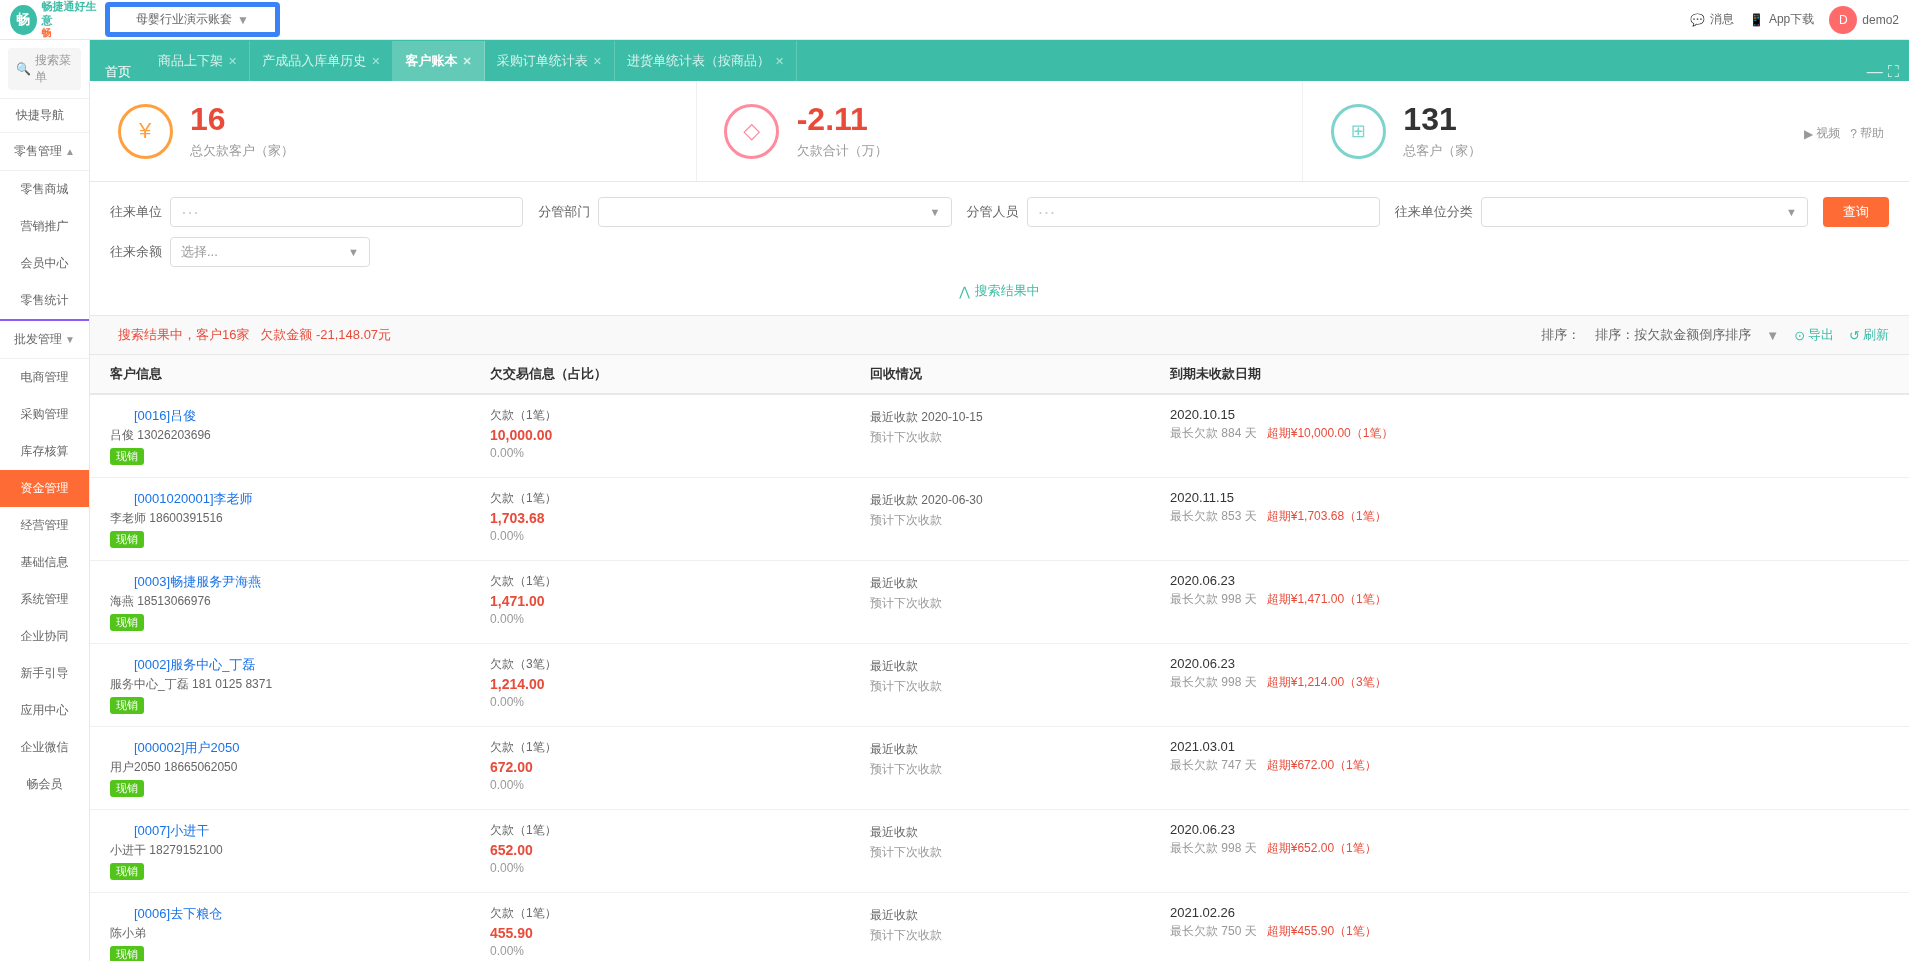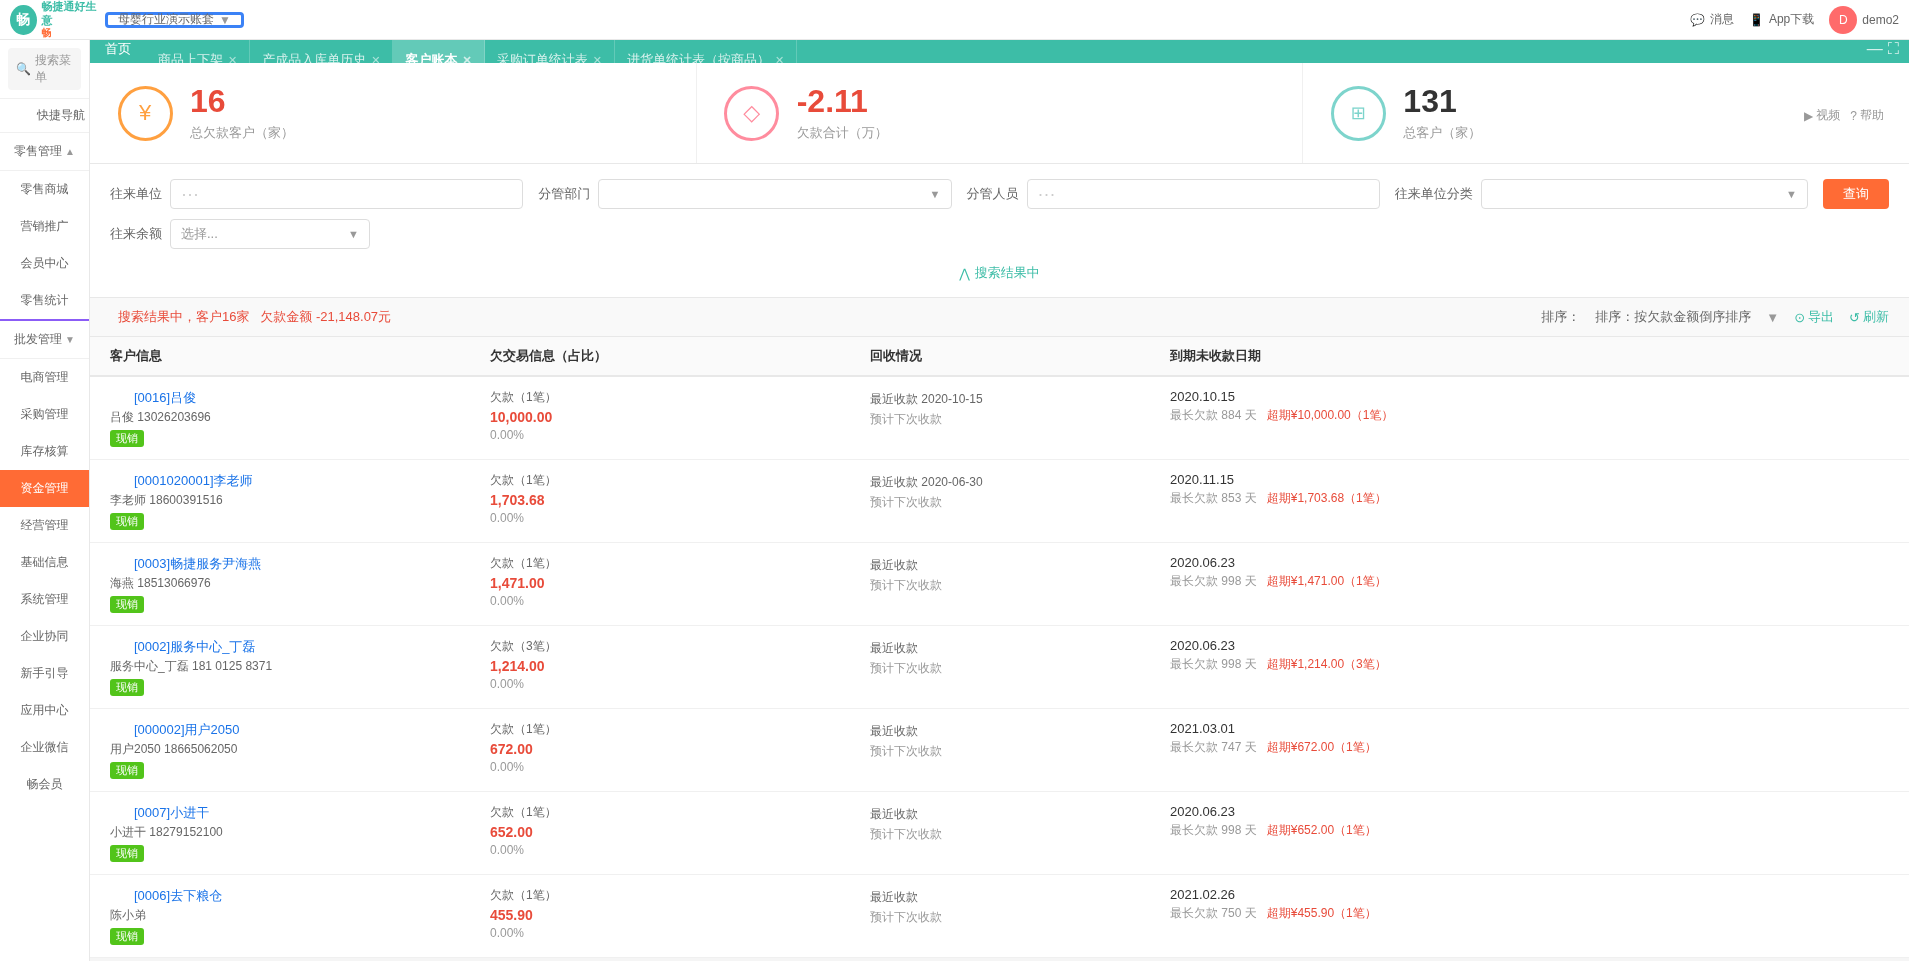--- a/index.html
+++ b/index.html
@@ -4,36 +4,36 @@
   <style>
     * { box-sizing: border-box; margin: 0; padding: 0; }
     body { font-family: 'Microsoft YaHei', sans-serif; font-size: 13px; background: #f5f5f5; color: #333; overflow: hidden; height: 961px; }
 
     
     .app-container { display: flex; flex-direction: column; height: 100%; }
     .top-bar { display: flex; align-items: center; background: #fff; height: 40px; border-bottom: 1px solid #e8e8e8; padding: 0 10px; flex-shrink: 0; }
     .main-area { display: flex; flex: 1; overflow: hidden; }
     .sidebar { width: 90px; background: #fff; border-right: 1px solid #e8e8e8; display: flex; flex-direction: column; flex-shrink: 0; }
     .content-area { flex: 1; display: flex; flex-direction: column; overflow: hidden; }
-    .tab-bar { background: #3dbda7; display: flex; align-items: flex-start; height: 23px; flex-shrink: 0; }
+    .tab-bar { background: #3dbda7; display: flex; align-items: flex-end; height: 41px; flex-shrink: 0; }
     .main-content { flex: 1; overflow-y: auto; background: #f5f5f5; }
 
     
     .logo-area { display: flex; align-items: center; gap: 5px; width: 90px; flex-shrink: 0; }
     .logo-icon { width: 30px; height: 30px; background: #3dbda7; border-radius: 50%; display: flex; align-items: center; justify-content: center; color: white; font-size: 14px; font-weight: bold; }
     .logo-text { font-size: 11px; color: #3dbda7; font-weight: bold; line-height: 1.2; }
-    .industry-selector { display: flex; align-items: center; gap: 5px; padding: 0 10px; border: 3px solid #3b82f6; border-radius: 4px; height: 16px; cursor: pointer; font-size: 12px; color: #666; margin-left: 5px; }
+    .industry-selector { display: flex; align-items: center; gap: 5px; padding: 0 26px; border: 5px solid #3b82f6; border-radius: 4px; height: 35px; cursor: pointer; font-size: 12px; color: #666; margin-left: 5px; }
     .top-bar-right { margin-left: auto; display: flex; align-items: center; gap: 15px; }
     .top-bar-btn { display: flex; align-items: center; gap: 5px; cursor: pointer; font-size: 12px; color: #666; }
     .user-avatar { width: 28px; height: 28px; border-radius: 50%; background: #ff6b6b; display: flex; align-items: center; justify-content: center; color: white; font-size: 12px; }
 
     
     .sidebar-search { padding: 8px; border-bottom: 1px solid #f0f0f0; }
     .sidebar-search-inner { background: #f5f5f5; border-radius: 4px; padding: 4px 8px; display: flex; align-items: center; gap: 4px; cursor: pointer; font-size: 12px; color: #999; }
-    .sidebar-quick-nav { padding: 8px 4px; border-bottom: 1px solid #f0f0f0; text-align: right; font-size: 12px; color: #666; cursor: pointer; }
+    .sidebar-quick-nav { padding: 8px 16px; border-bottom: 1px solid #f0f0f0; text-align: left; font-size: 12px; color: #666; cursor: pointer; }
     .sidebar-item { padding: 10px 5px; text-align: center; font-size: 12px; color: #666; cursor: pointer; display: flex; flex-direction: column; align-items: center; gap: 3px; }
     .sidebar-item.active { background: #ff6b35; color: #fff; }
     .sidebar-item.has-arrow { display: flex; flex-direction: row; justify-content: center; align-items: center; gap: 3px; }
 
     
     .tab { display: flex; align-items: center; padding: 0 12px; height: 40px; color: rgba(255,255,255,0.8); cursor: pointer; font-size: 13px; gap: 5px; border-right: 1px solid rgba(255,255,255,0.2); }
     .tab.active { background: rgba(255,255,255,0.2); color: #fff; font-weight: bold; }
     .tab-close { font-size: 11px; opacity: 0.7; }
     .tab-home { padding: 0 15px; color: #fff; font-size: 13px; cursor: pointer; }
     .tab-bar-right { margin-left: auto; display: flex; align-items: center; gap: 5px; padding-right: 10px; color: rgba(255,255,255,0.8); }

